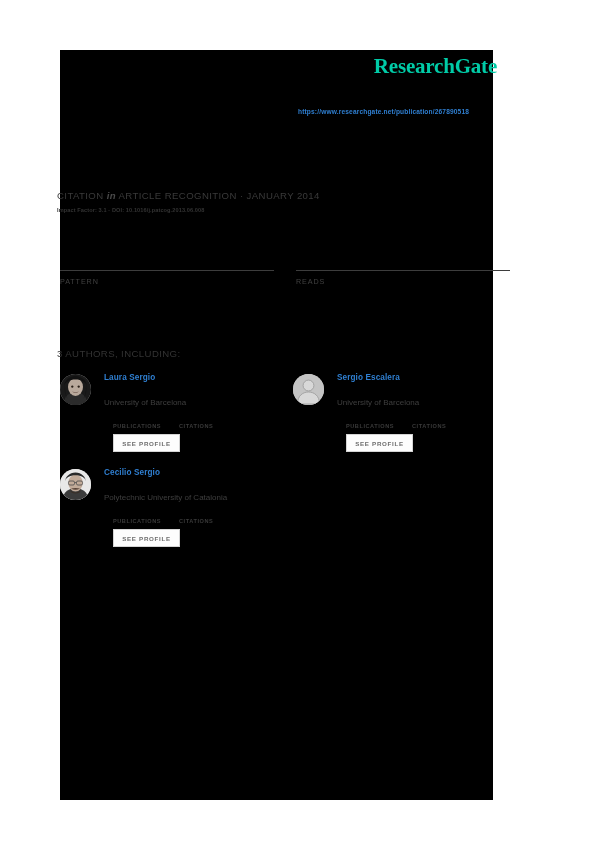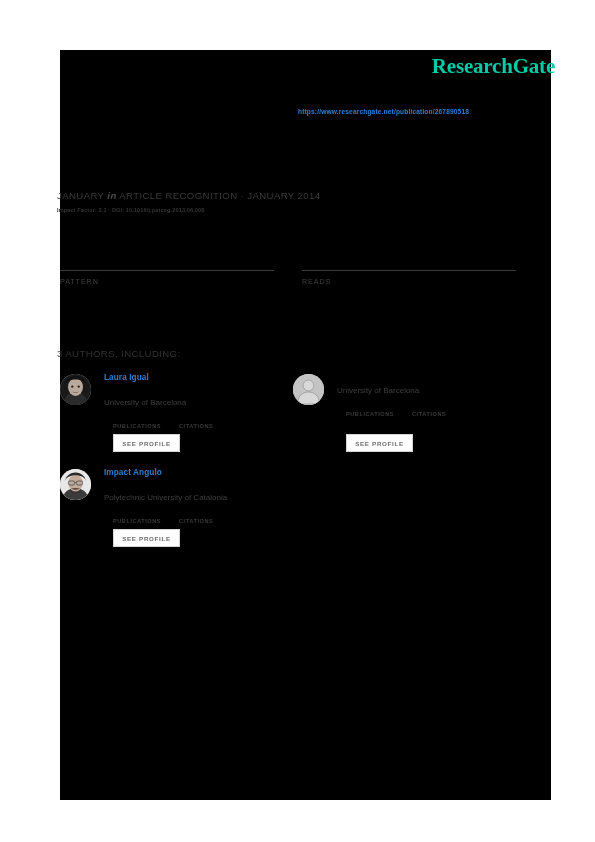--- a/index.html
+++ b/index.html
@@ -14,21 +14,21 @@
     position: relative;
     font-family: "Liberation Sans", sans-serif;
     overflow: hidden;
   }
 
   
   #rg-panel {
     position: absolute;
     left: 60px;
     top: 50px;
-    width: 491px;
+    width: 433px;
     height: 750px;
     background: #000000;
     overflow: visible;
   }
 
   
   #brand {
     position: absolute;
     right: -4px;
     top: 4px;
@@ -95,21 +95,21 @@
     white-space: nowrap;
   }
 
   
   .stat-col {
     position: absolute;
     top: 200px;
     width: 214px;
   }
   #stat-citation { left: 0px; }
-  #stat-reads    { left: 242px; text-decoration: underline; }
+  #stat-reads    { left: 236px; text-decoration: underline; }
 
   .stat-num {
     font-size: 15px;
     color: #000000;
     height: 18px;
     line-height: 18px;
   }
   .stat-rule {
     height: 1px;
     background: #3d3d3d;
@@ -220,21 +220,21 @@
 
 <div id="rg-panel">
 
   <div id="brand">ResearchGate</div>
 
   <a id="pub-url" href="#">https://www.researchgate.net/publication/267890518</a>
 
   <div id="doc-title" class="hidden-text"></div>
 
   <div id="article-line">
-    <span>JANUARY</span>
+    <span>CITATION</span>
     <span class="em">in</span>
     <span>ARTICLE RECOGNITION</span>
     <span>·</span>
     <span>JANUARY 2014</span>
   </div>
 
   <div id="impact-line">Impact Factor: 3.1 · DOI: 10.1016/j.patcog.2013.06.008</div>
 
   <div class="stat-col" id="stat-citation">
     <div class="stat-num"></div>
@@ -258,21 +258,21 @@
         <ellipse cx="15.5" cy="13" rx="7.5" ry="9" fill="#b9a99c"></ellipse>
         <path d="M4 13 C4 3 27 3 27 13 C27 7 22 2 15.5 2 C9 2 4 7 4 13 Z" fill="#111111"></path>
         <path d="M5 12 C5 22 8 25 8 25 C5 22 4 16 5 12 Z" fill="#141414"></path>
         <path d="M26 12 C26 22 23 25 23 25 C26 22 27 16 26 12 Z" fill="#141414"></path>
         <ellipse cx="12.3" cy="12.6" rx="1.1" ry="1.2" fill="#2a2018"></ellipse>
         <ellipse cx="18.7" cy="12.6" rx="1.1" ry="1.2" fill="#2a2018"></ellipse>
         <path d="M12 17.5 Q15.5 20.2 19 17.5 Q15.5 19 12 17.5 Z" fill="#5b4238"></path>
       </svg>
     </div>
     <div class="author-body">
-      <div class="author-name">Laura Igual</div>
+      <div class="author-name">Laura Sergio</div>
       <div class="author-affil">University of Barcelona</div>
       <div class="metrics">
         <span class="metric pubs">
           <span class="metric-num"></span>
           <span class="metric-label">PUBLICATIONS</span>
         </span>
         <span class="metric cits">
           <span class="metric-num"></span>
           <span class="metric-label">CITATIONS</span>
         </span>
@@ -283,20 +283,21 @@
 
   <div class="author-card" id="author-1">
     <div class="avatar">
       <svg viewBox="0 0 31 31" xmlns="http://www.w3.org/2000/svg">
         <rect width="31" height="31" fill="#c4c4c4"></rect>
         <circle cx="15.5" cy="11.5" r="5.4" fill="#d8d8d8" stroke="#9e9e9e" stroke-width="0.9"></circle>
         <path d="M4.5 30 C4.5 21.5 10 18 15.5 18 C21 18 26.5 21.5 26.5 30 Z" fill="#d8d8d8" stroke="#9e9e9e" stroke-width="0.9"></path>
       </svg>
     </div>
     <div class="author-body">
+      <div class="author-name">Sergio Escalera</div>
       <div class="author-affil">University of Barcelona</div>
       <div class="metrics">
         <span class="metric pubs">
           <span class="metric-num"></span>
           <span class="metric-label">PUBLICATIONS</span>
         </span>
         <span class="metric cits">
           <span class="metric-num"></span>
           <span class="metric-label">CITATIONS</span>
         </span>
@@ -313,21 +314,21 @@
         <ellipse cx="15.5" cy="14" rx="7.2" ry="8.6" fill="#c2ab99"></ellipse>
         <path d="M5 13 C5 4 26 4 26 13 C26 8 21.5 3.5 15.5 3.5 C9.5 3.5 5 8 5 13 Z" fill="#2a2a2a"></path>
         <rect x="8.5" y="12" width="6" height="4" rx="1.4" fill="none" stroke="#4a4a4a" stroke-width="0.8"></rect>
         <rect x="16.5" y="12" width="6" height="4" rx="1.4" fill="none" stroke="#4a4a4a" stroke-width="0.8"></rect>
         <line x1="14.5" y1="13.6" x2="16.5" y2="13.6" stroke="#4a4a4a" stroke-width="0.8"></line>
         <path d="M11 19.5 Q15.5 18.6 20 19.5 Q15.5 22 11 19.5 Z" fill="#5a4438"></path>
         <path d="M10 21 Q15.5 26 21 21 Q20 24.5 15.5 24.5 Q11 24.5 10 21 Z" fill="#3a3028"></path>
       </svg>
     </div>
     <div class="author-body">
-      <div class="author-name">Impact Angulo</div>
+      <div class="author-name">Cecilio Sergio</div>
       <div class="author-affil">Polytechnic University of Catalonia</div>
       <div class="metrics">
         <span class="metric pubs">
           <span class="metric-num"></span>
           <span class="metric-label">PUBLICATIONS</span>
         </span>
         <span class="metric cits">
           <span class="metric-num"></span>
           <span class="metric-label">CITATIONS</span>
         </span>

